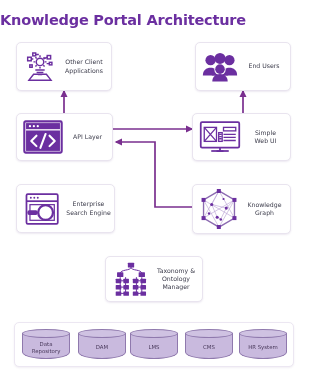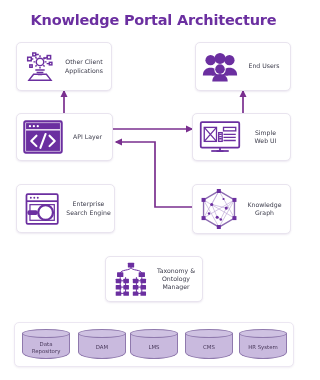--- a/index.html
+++ b/index.html
@@ -7,21 +7,20 @@
     width:307px;height:380px;
     background:#ffffff;
     font-family:"Liberation Sans", sans-serif;
     overflow:hidden;
   }
   #stage{position:relative;width:307px;height:380px;}
 
   
   #title{
     position:absolute;left:0;top:12px;width:307px;
-    text-align:center;
     font-size:14.5px;font-weight:bold;
     letter-spacing:-0.2px;
     color:#6b2fa0;
     font-family:"DejaVu Sans", sans-serif;
   }
 
   
   .card{
     position:absolute;
     background:#ffffff;

